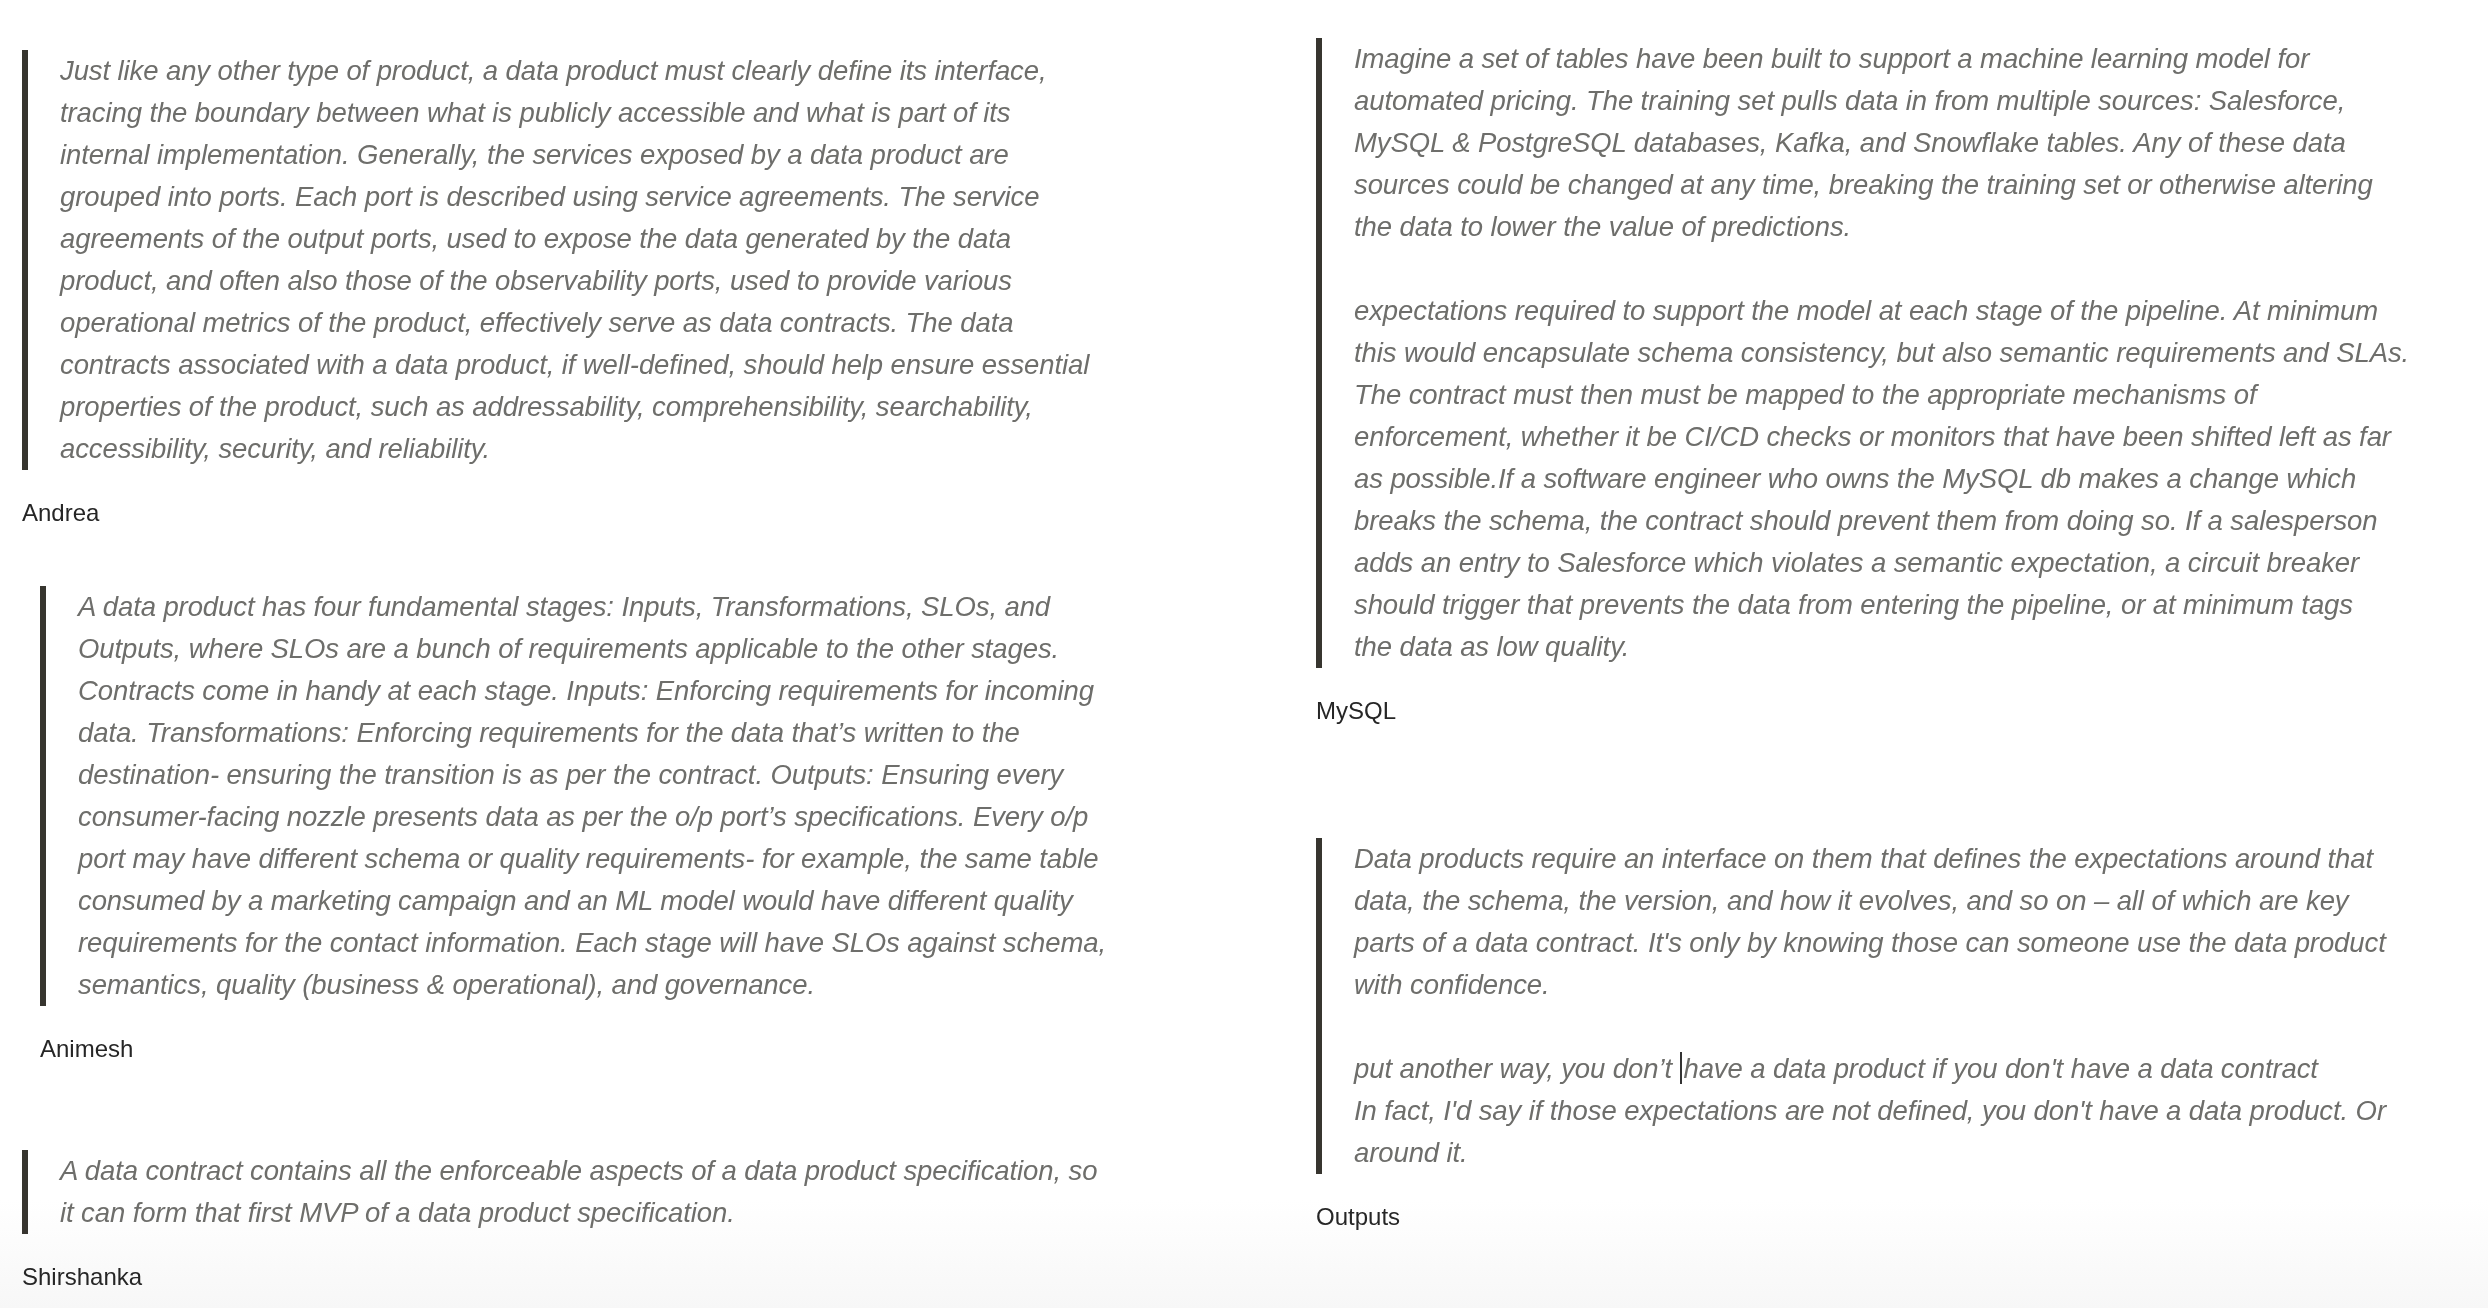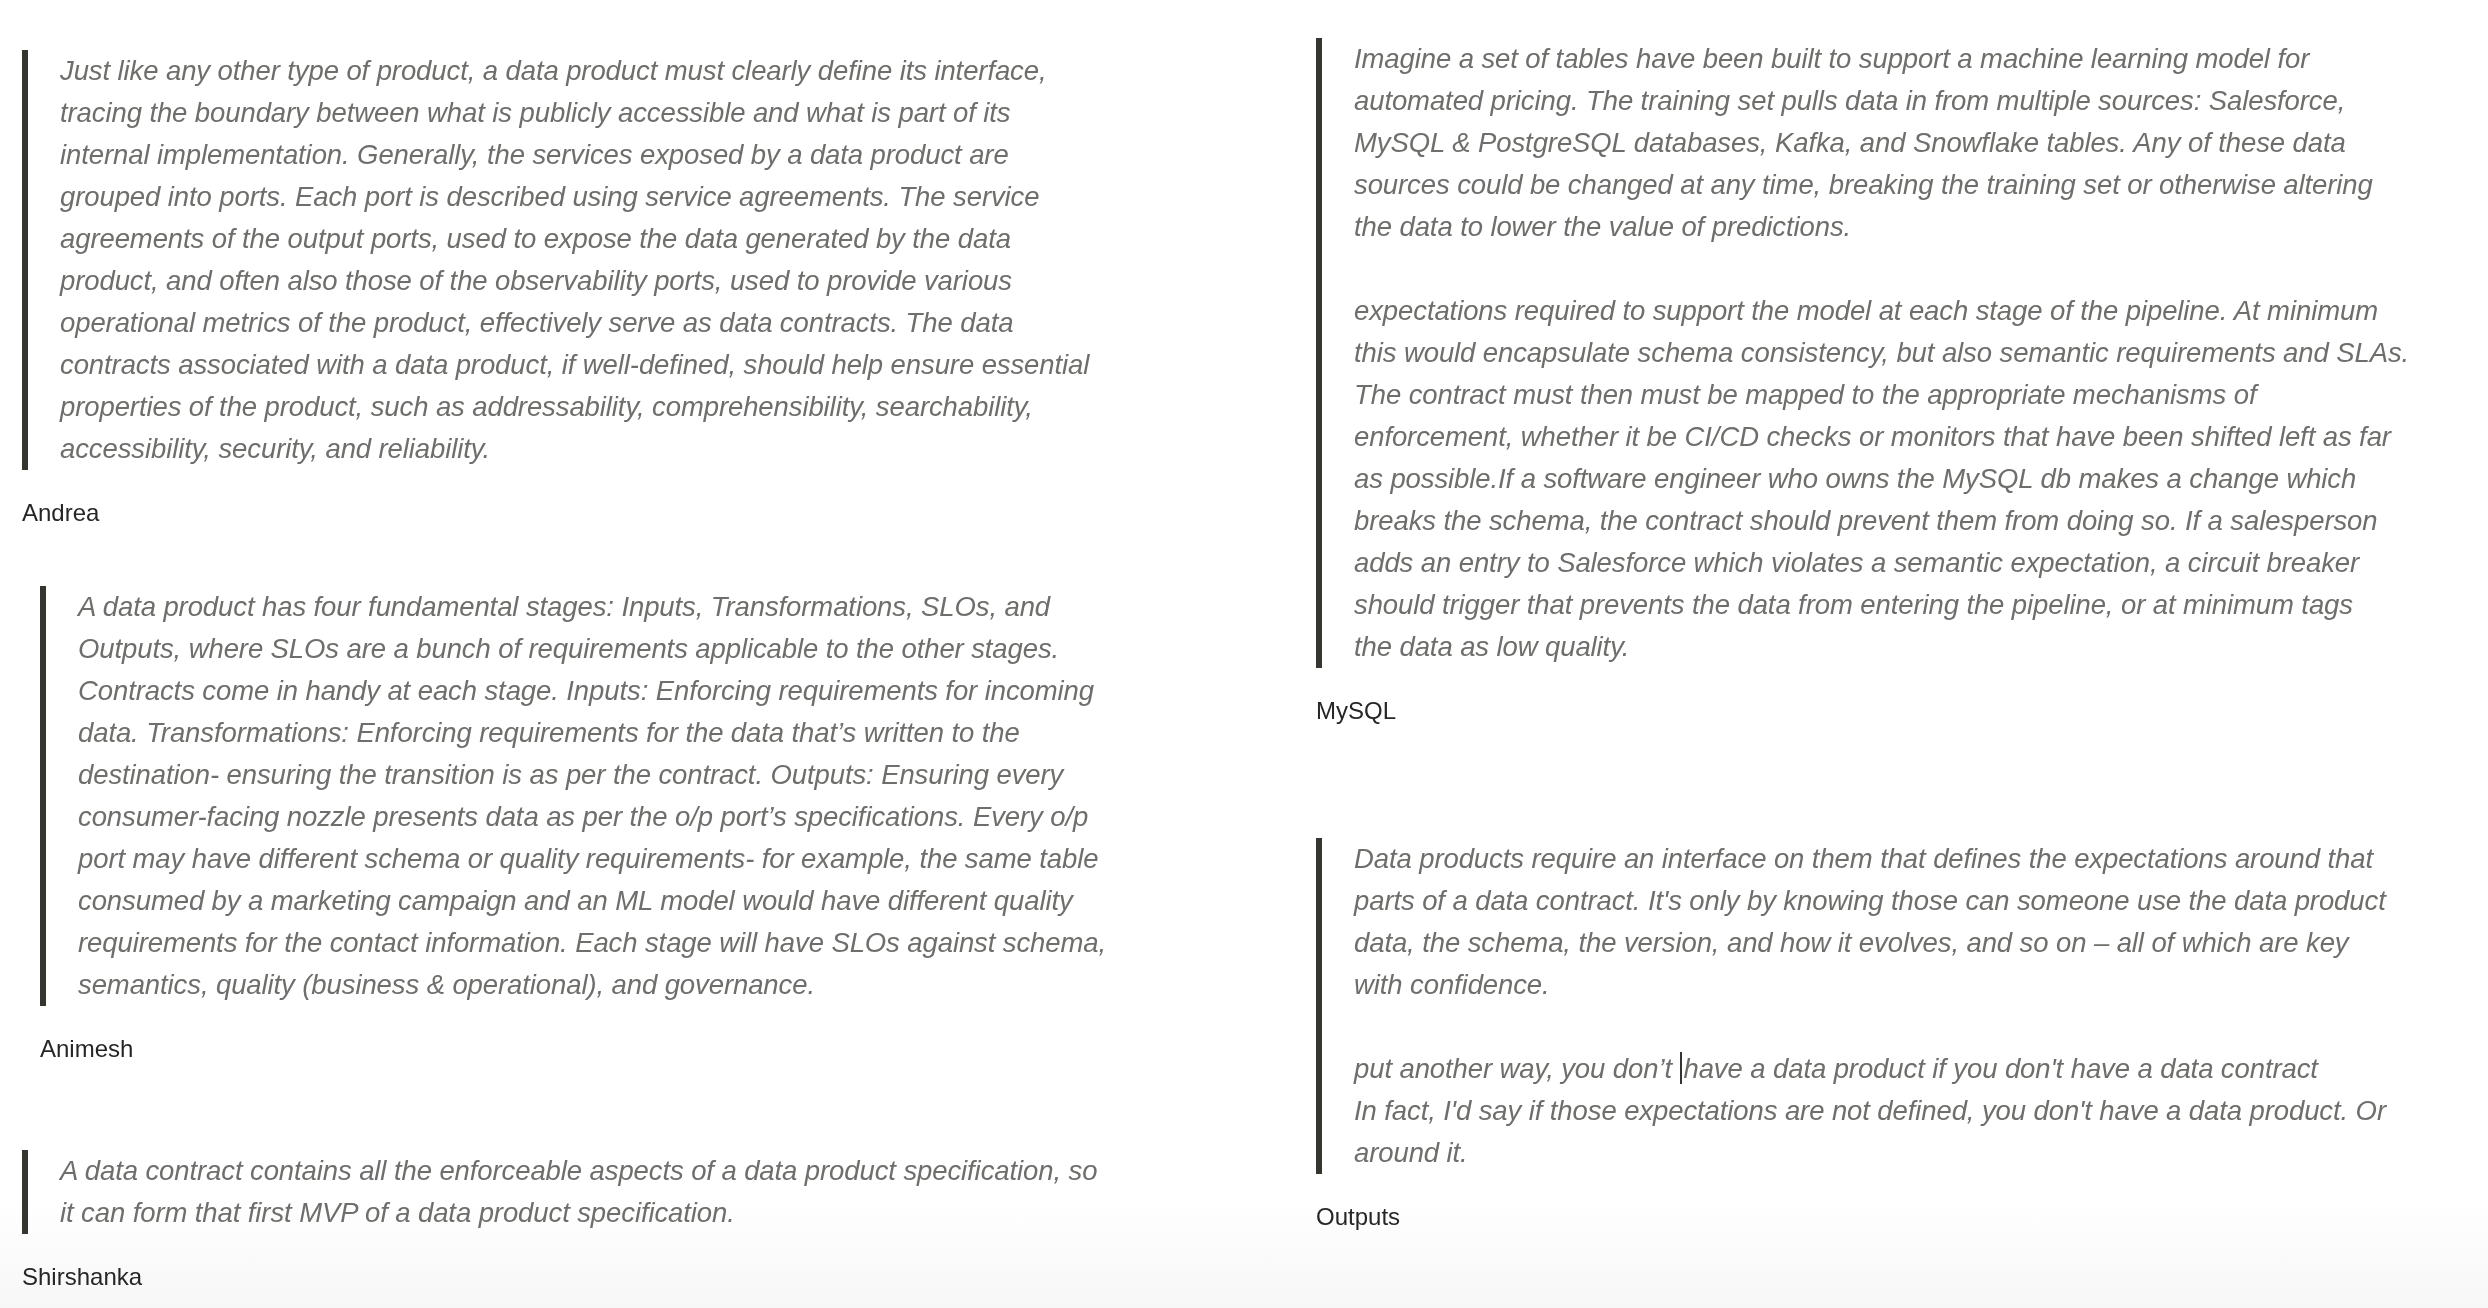--- a/index.html
+++ b/index.html
@@ -121,22 +121,22 @@
       <span class="quote-line">adds an entry to Salesforce which violates a semantic expectation, a circuit breaker</span>
       <span class="quote-line">should trigger that prevents the data from entering the pipeline, or at minimum tags</span>
       <span class="quote-line">the data as low quality.</span>
     </blockquote>
     <span class="author">MySQL</span>
   </div>
 
   <div class="entry" style="top:838px;">
     <blockquote class="quote">
       <span class="quote-line">Data products require an interface on them that defines the expectations around that</span>
+      <span class="quote-line">data, the schema, the version, and how it evolves, and so on – all of which are key</span>
       <span class="quote-line">parts of a data contract. It's only by knowing those can someone use the data product</span>
-      <span class="quote-line">data, the schema, the version, and how it evolves, and so on – all of which are key</span>
       <span class="quote-line">with confidence.</span>
       <span class="quote-line blank"></span>
       <span class="quote-line"><span>put another way, you don’t </span><span class="caret"></span><span>have a data product if you don't have a data contract</span></span>
       <span class="quote-line">In fact, I'd say if those expectations are not defined, you don't have a data product. Or</span>
       <span class="quote-line">around it.</span>
     </blockquote>
     <span class="author">Outputs</span>
   </div>
 </div>
 

